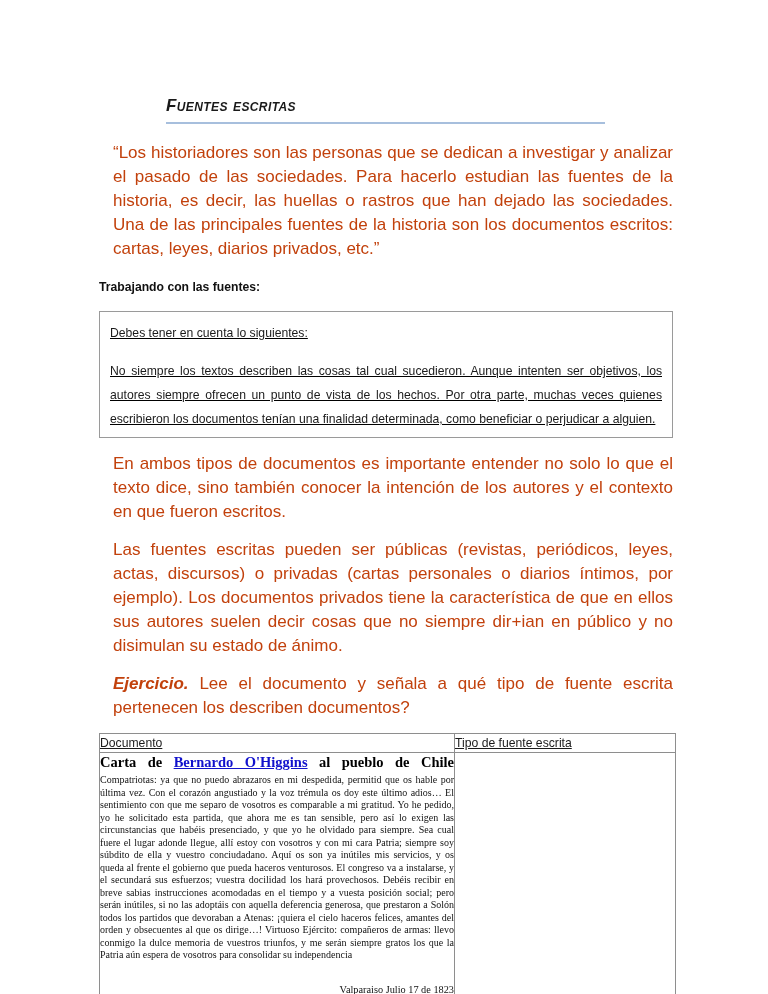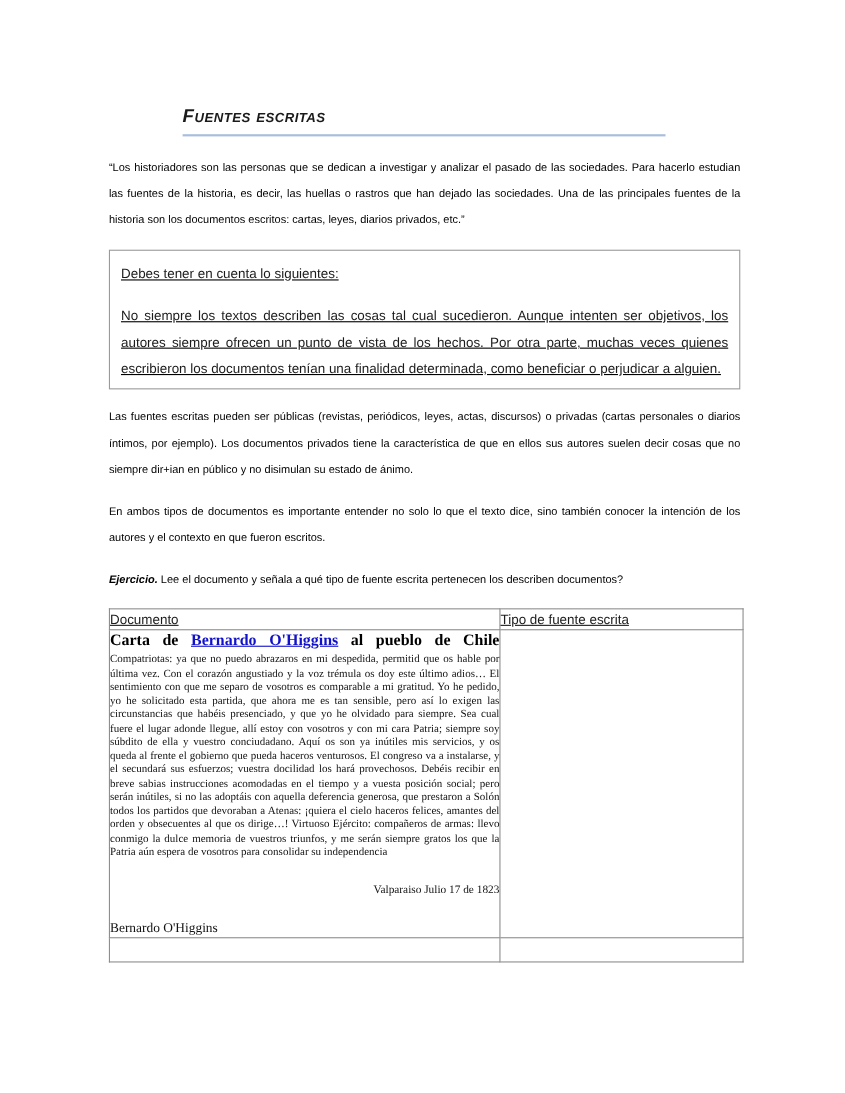--- a/index.html
+++ b/index.html
@@ -44,25 +44,25 @@
   }
   .title-rule {
     height: 2px;
     background: #a7bfdd;
     width: 439px;
     margin: 0 0 17px 67px;
   }
 
   
   p.body {
-    font-size: 10px;
+    font-size: 17px;
     line-height: 24px;
     text-align: justify;
-    margin: 0 0 14px 0;
-    color: #000000;
+    margin: 0 0 14px 14px;
+    color: #c2410c;
   }
   p.body.last { margin-bottom: 13px; }
   .strong-lead {
     font-size: 12.2px;
     line-height: 24px;
     font-weight: bold;
     margin: 0 0 12px 0;
     color: #111111;
   }
   .ej-label {
@@ -170,29 +170,30 @@
 <body>
 
 <div class="page">
   <div class="content">
 
     <h1 class="doc-title">Fuentes escritas</h1>
     <div class="title-rule"></div>
 
     <p class="body">“Los historiadores son las personas que se dedican a investigar y analizar el pasado de las sociedades. Para hacerlo estudian las fuentes de la historia, es decir, las huellas o rastros que han dejado las sociedades. Una de las principales fuentes de la historia son los documentos escritos: cartas, leyes, diarios privados, etc.”</p>
 
+    <p class="strong-lead">Trabajando con las fuentes:</p>
 
     <div class="callout">
       <p class="intro">Debes tener en cuenta lo siguientes:</p>
       <p>No siempre los textos describen las cosas tal cual sucedieron. Aunque intenten ser objetivos, los autores siempre ofrecen un punto de vista de los hechos. Por otra parte, muchas veces quienes escribieron los documentos tenían una finalidad determinada, como beneficiar o perjudicar a alguien.</p>
     </div>
 
+    <p class="body">En ambos tipos de documentos es importante entender no solo lo que el texto dice, sino también conocer la intención de los autores y el contexto en que fueron escritos.</p>
+
     <p class="body">Las fuentes escritas pueden ser públicas (revistas, periódicos, leyes, actas, discursos) o privadas (cartas personales o diarios íntimos, por ejemplo). Los documentos privados tiene la característica de que en ellos sus autores suelen decir cosas que no siempre dir+ian en público y no disimulan su estado de ánimo.</p>
-
-    <p class="body">En ambos tipos de documentos es importante entender no solo lo que el texto dice, sino también conocer la intención de los autores y el contexto en que fueron escritos.</p>
 
     <p class="body last"><span class="ej-label">Ejercicio.</span><span> Lee el documento y  señala a qué tipo de fuente escrita pertenecen los describen documentos?</span></p>
 
     <table class="doc-table">
       <thead>
         <tr>
           <th class="th-cell col-doc">Documento</th>
           <th class="th-cell col-tipo">Tipo de fuente escrita</th>
         </tr>
       </thead>

